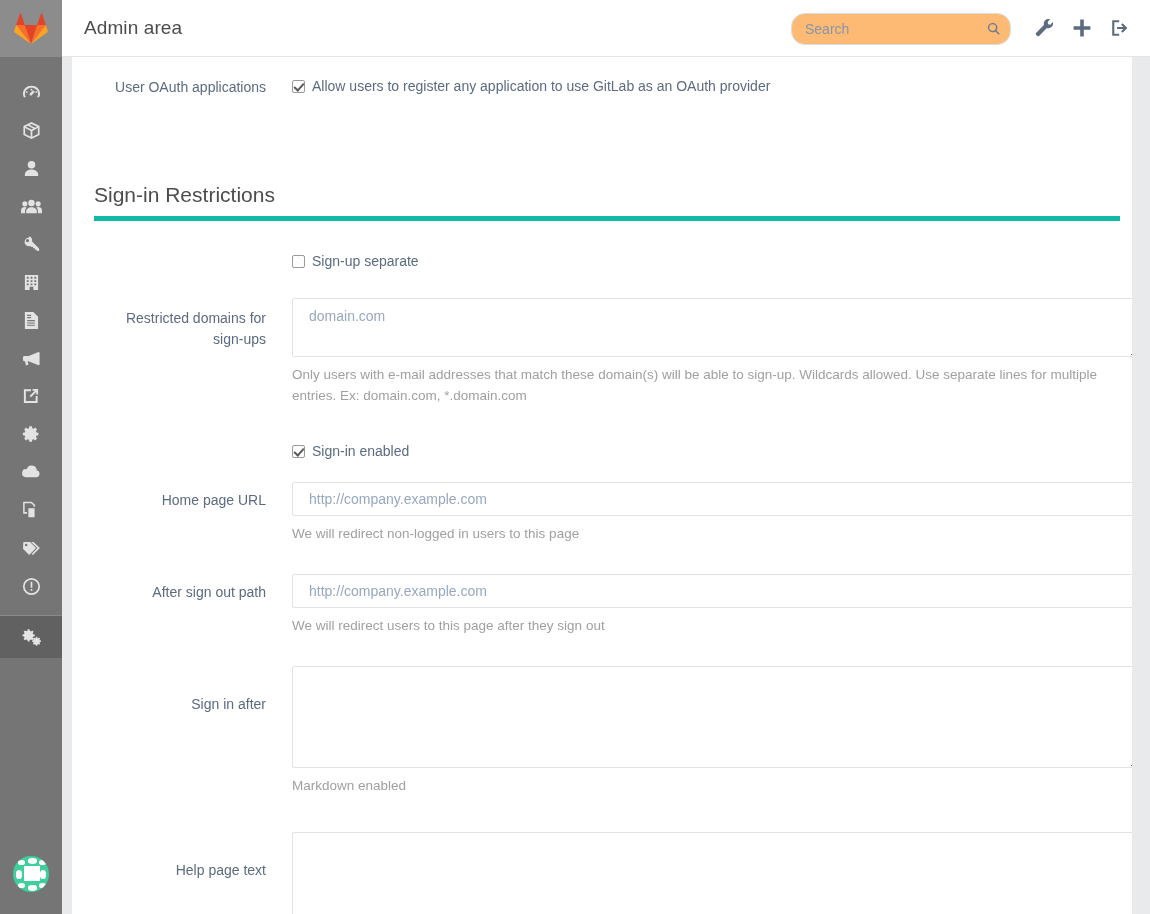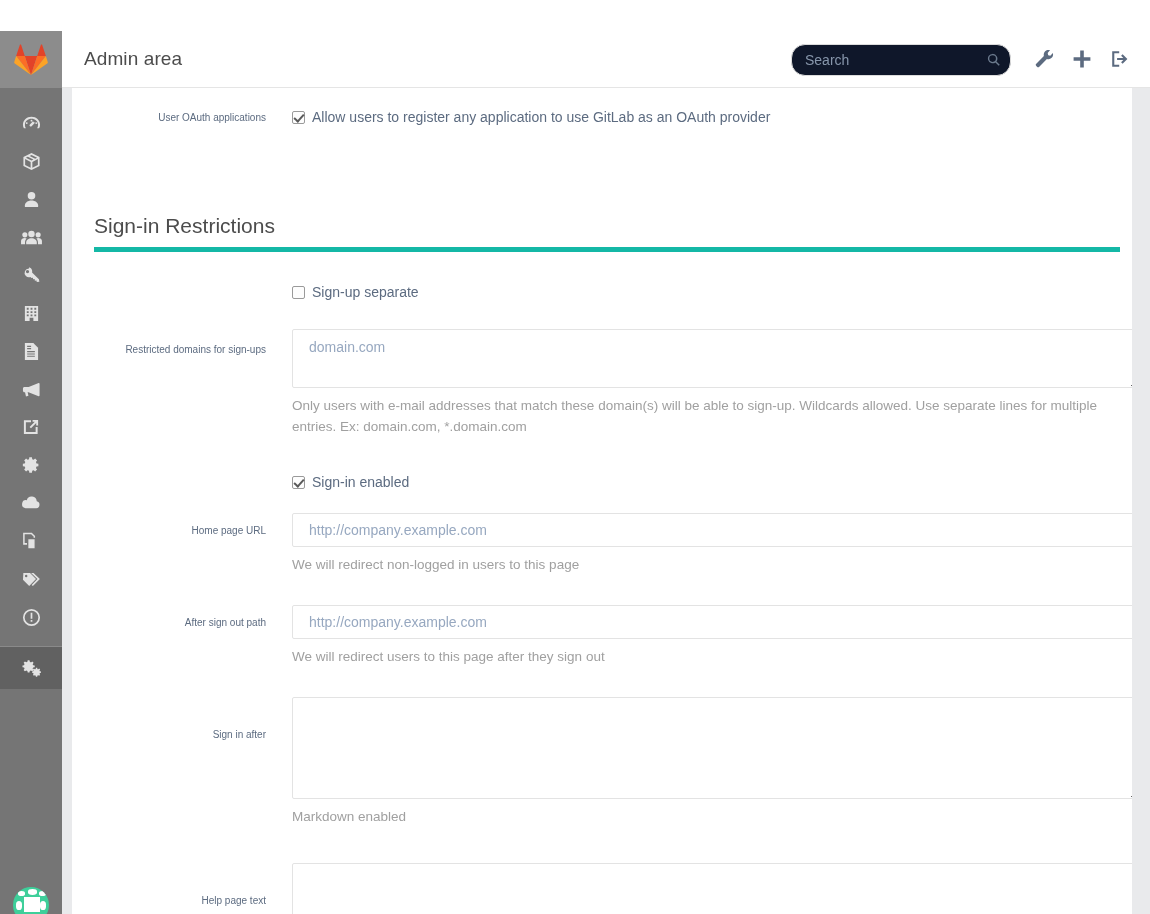--- a/index.html
+++ b/index.html
@@ -6,21 +6,21 @@
   * { box-sizing: border-box; }
   html, body {
     margin: 0; padding: 0;
     width: 1150px; height: 914px;
     overflow: hidden;
     background: #fff;
     font-family: "Liberation Sans", sans-serif;
     -webkit-font-smoothing: antialiased;
   }
 
-  #app { position: relative; width: 1150px; height: 744px; margin-top: 31px; }
+  #app { position: relative; width: 1150px; height: 744px; }
 
   
   #sidebar {
     position: absolute; left: 0; top: 0;
     width: 62px; height: 914px;
     background: #757575;
   }
   #logo-cell {
     width: 62px; height: 57px;
     background: #8c8c8c;
@@ -73,21 +73,21 @@
   }
   #page-title {
     position: absolute; left: 22px; top: 17px;
     font-size: 19px; color: #4c4c4c; font-weight: normal;
     letter-spacing: .1px;
   }
   #search-box {
     position: absolute; left: 729px; top: 13px;
     width: 220px; height: 32px;
     border: 1px solid #dcdcdc; border-radius: 14px;
-    background: #0f172a;
+    background: #fdba74;
   }
   #search-input {
     position: absolute; left: 11px; top: 0;
     width: 180px; height: 30px; line-height: 30px;
     border: none; outline: none; background: transparent;
     font-family: "Liberation Sans", sans-serif;
     font-size: 14px; color: #5c6b80;
   }
   #search-input::placeholder { color: #8796ab; opacity:1; }
   #search-icon {
@@ -118,21 +118,21 @@
   }
 
   .inner { position: absolute; left: 22px; top: 0; width: 1026px; }
 
   
   .form-row { position: relative; width: 1026px; }
   .ctl-label {
     position: absolute; left: 0; top: 0;
     width: 172px;
     text-align: right;
-    font-size: 10px; color: #5c6b80;
+    font-size: 14px; color: #5c6b80;
     line-height: 20px;
   }
   .ctl {
     position: absolute; left: 198px; top: 0;
     width: 848px;
   }
 
   .check-line { display: flex; align-items: flex-start; }
   .cb {
     -webkit-appearance: none; appearance: none;

